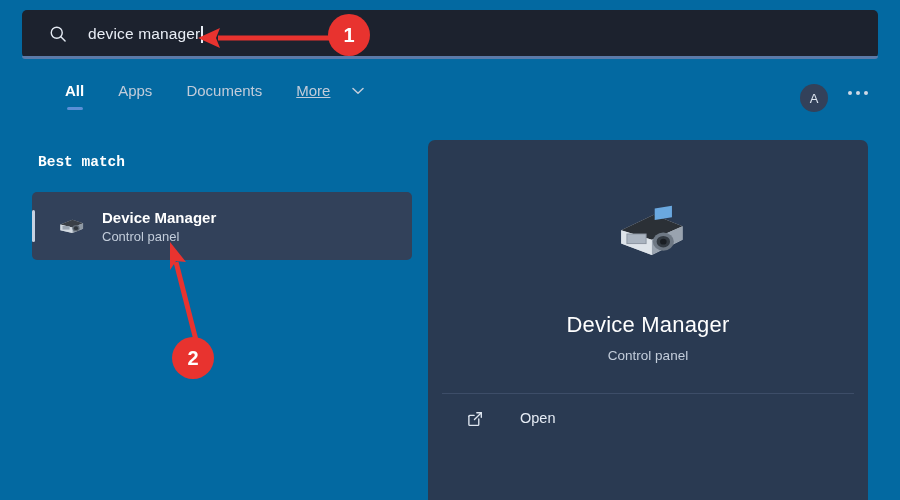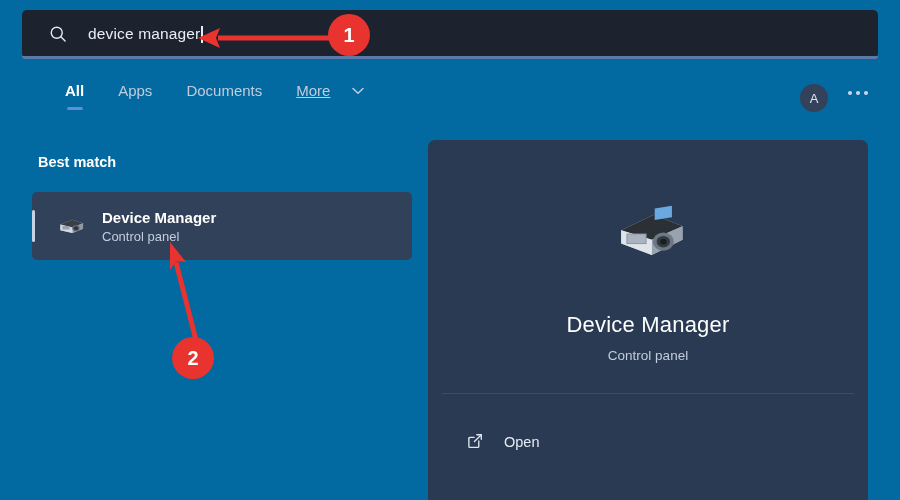--- a/index.html
+++ b/index.html
@@ -111,20 +111,21 @@
     display: block;
   }
 
   
   .best-match-label {
     position: absolute;
     left: 38px; top: 154px;
     color: #ffffff;
     font-size: 14.5px;
     font-weight: 600;
+    font-family: Liberation Mono, monospace;
   }
   .result-item {
     position: absolute;
     left: 32px; top: 192px;
     width: 380px; height: 68px;
     background: #32415a;
     border-radius: 5px;
     display: flex;
     align-items: center;
   }
@@ -177,23 +178,23 @@
   .detail-divider {
     margin-top: 30px;
     width: 412px; height: 1px;
     background: #3d4d68;
   }
   .open-row {
     margin-top: 16px;
     width: 412px;
     height: 40px;
     display: flex;
-    align-items: flex-end;
+    align-items: flex-start;
     padding-left: 24px;
-    gap: 20px;
+    gap: 36px;
   }
   .open-icon { width: 18px; height: 18px; flex: 0 0 auto; }
   .open-label { color: #e6ecf5; font-size: 14.5px; }
 
   
   .annot { position: absolute; pointer-events: none; }
   .badge {
     position: absolute;
     border-radius: 50%;
     background: #e8332f;

